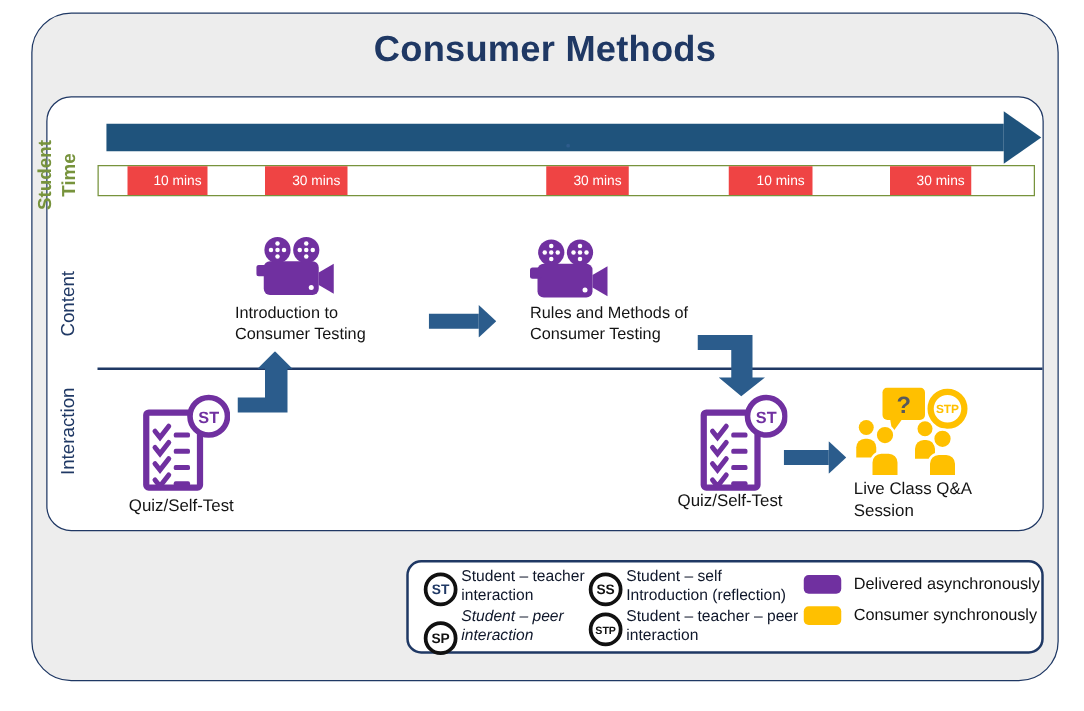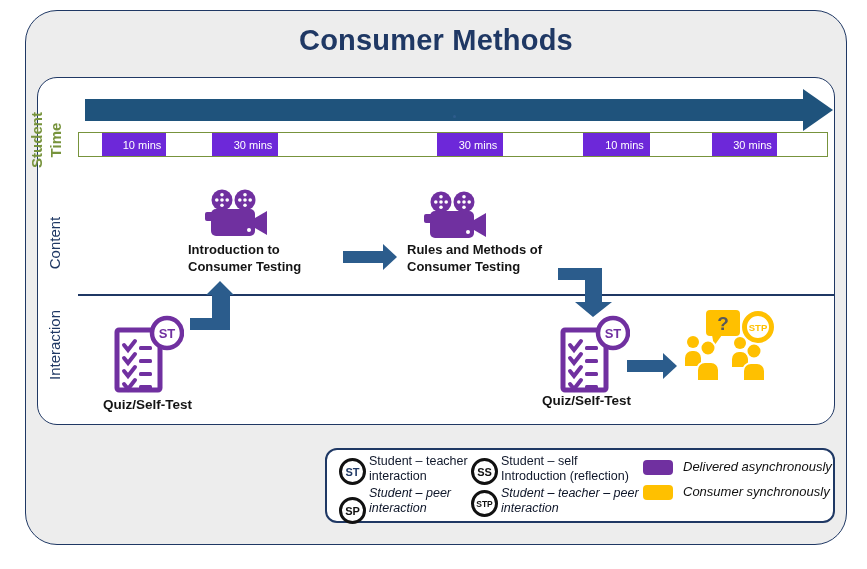--- a/index.html
+++ b/index.html
@@ -13,53 +13,53 @@
                  border:1.6px solid #1F3864; border-radius:32px; }
   .slide-title { left:25px; top:24px; width:822px; text-align:center;
                  font-size:29px; font-weight:bold; color:#1F3864; letter-spacing:.2px; }
   .panel { left:37px; top:77px; width:798px; height:348px; background:#fff;
            border:1.6px solid #203864; border-radius:20px; }
 
   .divider { left:78px; top:294px; width:756px; height:0; border-top:2px solid #1F3864; }
 
   .timeline-bar { left:78px; top:132px; width:750px; height:25px; background:#fff;
                   border:1.6px solid #77933C; }
-  .seg { position:absolute; top:0; height:100%; background:#6d28d9; color:#fff;
+  .seg { position:absolute; top:0; height:100%; background:#ef4444; color:#fff;
          font-size:11px; display:flex; align-items:center; justify-content:center;padding-left:16px; }
 
   .vlabel { position:absolute; text-align:center; transform:rotate(-90deg);
             white-space:pre-line; line-height:1.25; }
   .v-time { left:0px; top:118px; width:100px; height:44px; font-size:15px; font-weight:600; color:#77933C; }
   .v-content { left:6px; top:233px; width:100px; height:20px; font-size:15px; color:#1F3864; }
   .v-interaction { left:1px; top:335px; width:110px; height:20px; font-size:15px; color:#1F3864; }
 
-  .lbl { white-space:pre-line; font-weight:bold; font-size:13px; line-height:1.3; color:#141414; }
+  .lbl { white-space:pre-line; font-weight:normal; font-size:13px; line-height:1.3; color:#141414; }
   .lbl-content-1 { left:188px; top:242px; width:125px; }
-  .lbl-content-2 { left:407px; top:242px; width:150px; }
+  .lbl-content-2 { left:424px; top:242px; width:150px; }
   .lbl-quiz-1 { left:103px; top:396px; font-size:13.5px; white-space:nowrap; }
   .lbl-quiz-2 { left:542px; top:392px; font-size:13.5px; white-space:nowrap; }
   .lbl-live { left:683px; top:382px; width:130px; font-size:13.5px; }
 
   .stray-dot { left:453px; top:115px; width:3px; height:3px; border-radius:50%; background:#2E5C8C; }
 
   svg { display:block; }
   svg text { font-family:"Liberation Sans", sans-serif; }
 
   .legend-box { left:325px; top:448px; width:510px; height:75px; background:#fff;
                 border:2px solid #1F3864; border-radius:12px; }
   .lg-circle { position:absolute; width:27px; height:27px; border:3.3px solid #111;
                border-radius:50%; background:#fff; display:flex; align-items:center;
                justify-content:center; font-weight:bold; font-size:11px; color:#111; }
   .lg-circle.c-st { color:#1F3864; }
   .lg-circle.c-stp { font-size:8.5px; }
   .lg-label { position:absolute; font-size:12.5px; line-height:1.18; white-space:pre-line; color:#0f172a; }
   .lg-swatch { position:absolute; width:30px; height:15px; border-radius:4px; }
   .sw-purple { background:#7030A0; }
   .sw-yellow { background:#FFC000; }
-  .lg-delivery { position:absolute; font-size:13px; color:#111;font-style:italic; }
+  .lg-delivery { position:absolute; font-size:13px; color:#111; }
 </style>
 </head>
 <body>
 
 <div id="stage">
 
   <div class="abs outer-frame"></div>
   <div class="abs slide-title">Consumer Methods</div>
 
   <div class="abs panel"></div>
@@ -203,33 +203,35 @@
       <circle cx="56" cy="33" r="6"></circle>
       <path d="M48,57 v-8 a7,7 0 0 1 7,-7 h2 a7,7 0 0 1 7,7 v8 z"></path>
     </g>
     <g fill="#FFC000" stroke="#fff" stroke-width="2">
       <circle cx="24" cy="38" r="7.5"></circle>
       <path d="M13,71 v-11 a8,8 0 0 1 8,-8 h6 a8,8 0 0 1 8,8 v11 z"></path>
       <circle cx="70" cy="41" r="7.5"></circle>
       <path d="M59,71 v-10 a8,8 0 0 1 8,-8 h6 a8,8 0 0 1 8,8 v10 z"></path>
     </g>
   </svg>
+  <div class="abs lbl lbl-live">Live Class Q&amp;A
+Session</div>
 
   <div class="abs legend-box">
     <div class="lg-circle c-st" style="left:12px; top:8px;">ST</div>
     <div class="lg-label" style="left:42px; top:4px; width:125px;">Student – teacher
 interaction</div>
     <div class="lg-circle c-sp" style="left:12px; top:47px;">SP</div>
     <div class="lg-label" style="left:42px; top:36px; width:125px;font-style:italic;">Student – peer
 interaction</div>
     <div class="lg-circle c-ss" style="left:144px; top:8px;">SS</div>
     <div class="lg-label" style="left:174px; top:4px; width:170px;">Student – self
 Introduction (reflection)</div>
     <div class="lg-circle c-stp" style="left:144px; top:40px;">STP</div>
-    <div class="lg-label" style="left:174px; top:36px; width:170px;font-style:italic;">Student – teacher – peer
+    <div class="lg-label" style="left:174px; top:36px; width:170px;">Student – teacher – peer
 interaction</div>
 
     <div class="lg-swatch sw-purple" style="left:316px; top:10px;"></div>
     <div class="lg-delivery" style="left:356px; top:9px;">Delivered asynchronously</div>
     <div class="lg-swatch sw-yellow" style="left:316px; top:35px;"></div>
     <div class="lg-delivery" style="left:356px; top:34px;">Consumer synchronously</div>
   </div>
 
 </div>
 

